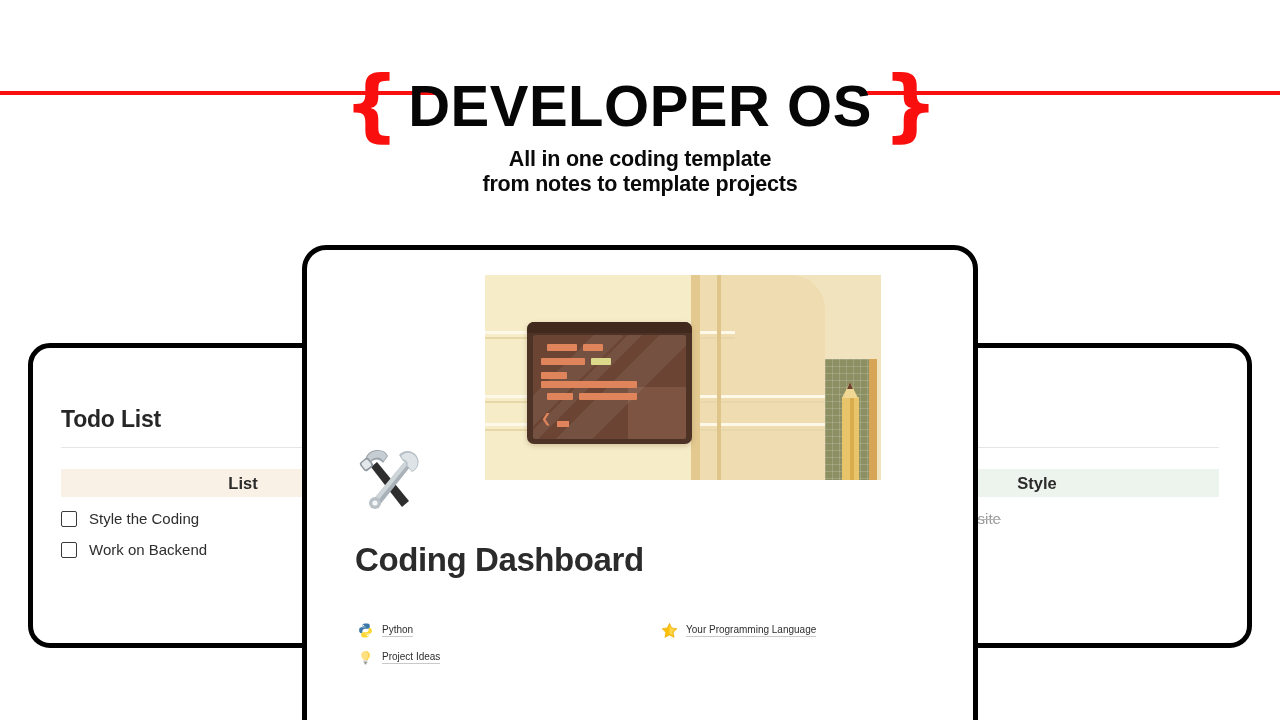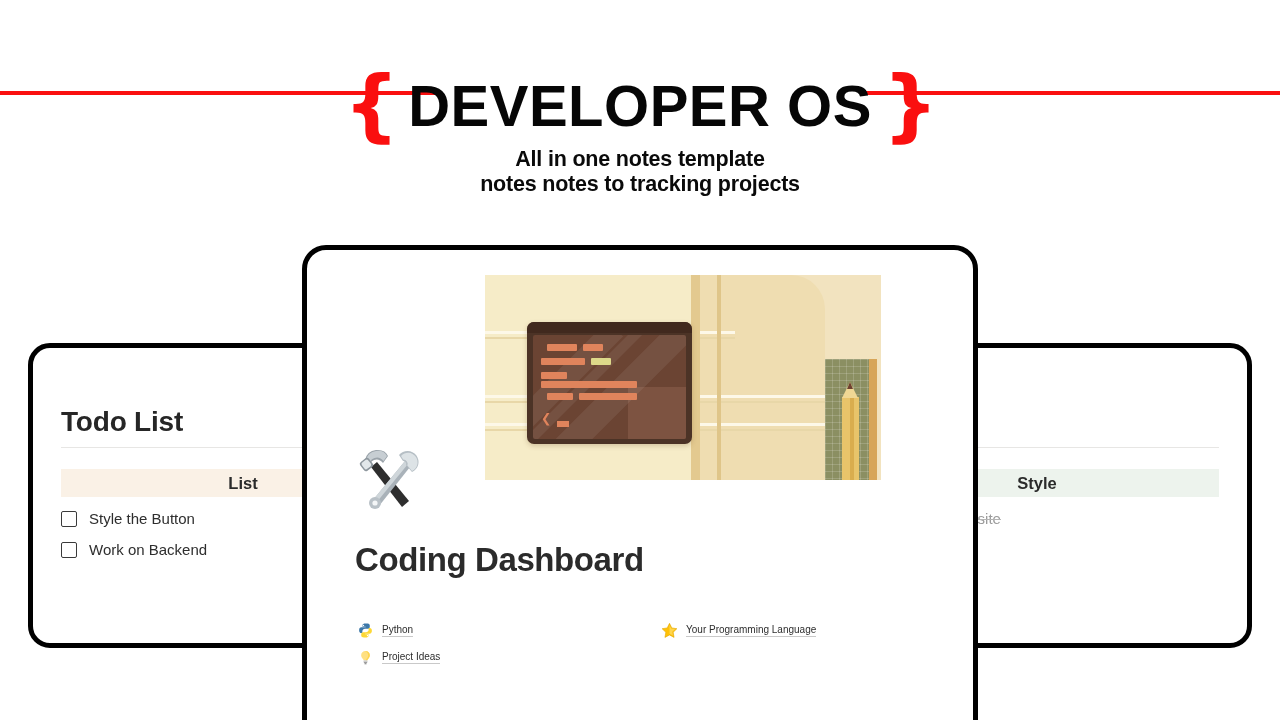--- a/index.html
+++ b/index.html
@@ -104,21 +104,21 @@
   
   .side-inner {
     position: absolute;
     top: 0; left: 0; right: 0; bottom: 0;
     padding: 0 28px;
     box-sizing: border-box;
   }
   .side-title {
     position: absolute;
     top: 58px;
-    font-size: 28px;
+    font-size: 23px;
     font-weight: 700;
     color: #262626;
     letter-spacing: -0.2px;
   }
   .side-divider {
     position: absolute;
     top: 99px;
     left: 28px;
     right: 28px;
     height: 1px;
@@ -375,33 +375,33 @@
 <div id="stage">
 
   <div class="header-rule left"></div>
   <div class="header-rule right"></div>
 
   <div class="title-wrap">
     <span class="brace">{</span><span class="brand-title">DEVELOPER OS</span><span class="brace">}</span>
   </div>
 
   <div class="subtitle">
-    <div>All in one notes template</div>
-    <div>notes notes to tracking projects</div>
+    <div>All in one coding template</div>
+    <div>from notes to template projects</div>
   </div>
 
   <div class="card card-left">
     <div class="side-inner">
       <div class="side-title">Todo List</div>
       <div class="side-divider"></div>
       <div class="col-head todo">List</div>
       <div class="row-list">
         <div class="task-row">
           <span class="checkbox"></span>
-          <span>Style the Button</span>
+          <span>Style the Coding</span>
         </div>
         <div class="task-row">
           <span class="checkbox"></span>
           <span>Work on Backend</span>
         </div>
       </div>
     </div>
   </div>
 
   <div class="card card-right">

